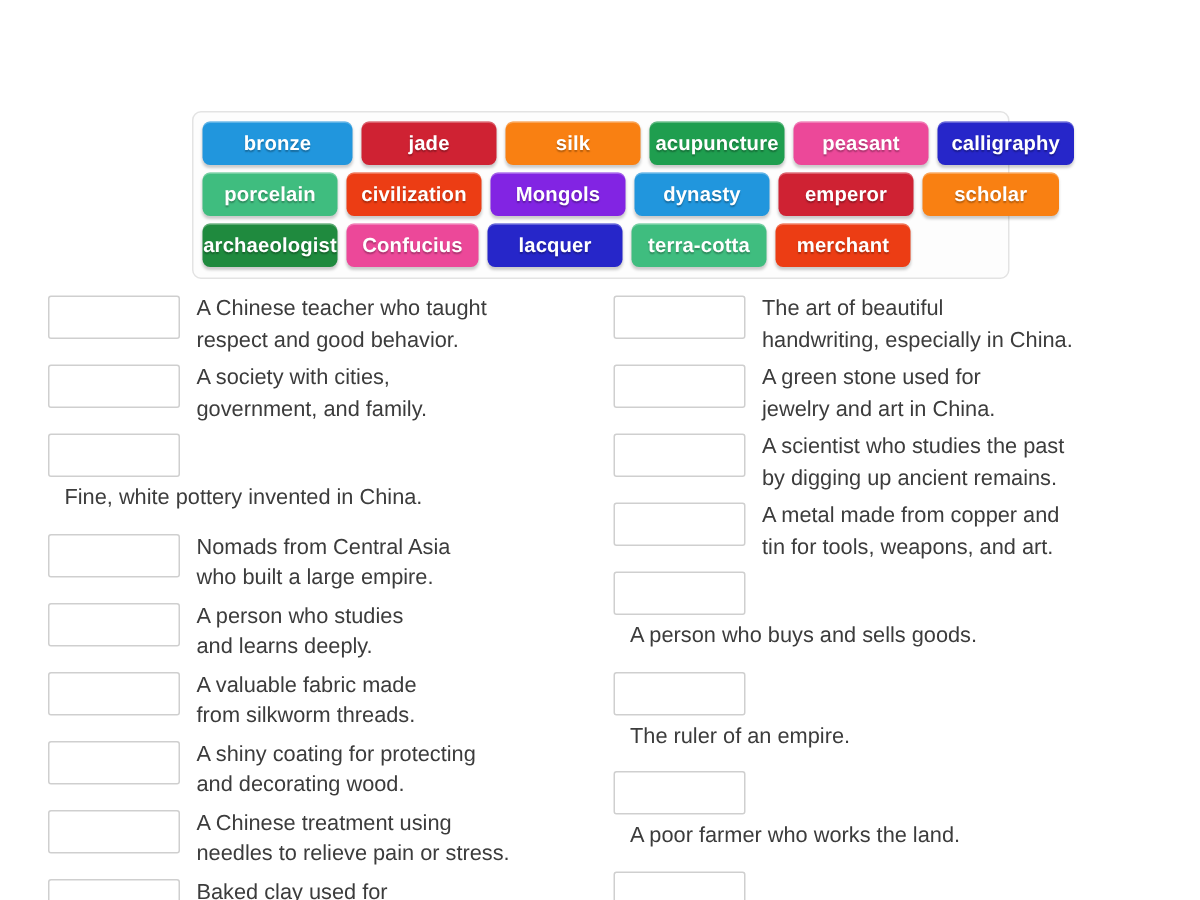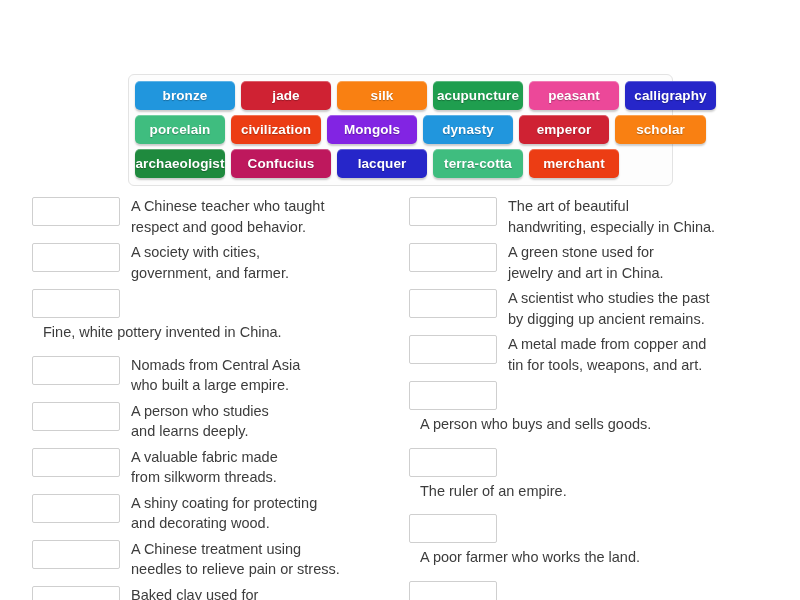--- a/index.html
+++ b/index.html
@@ -108,37 +108,37 @@
     <div class="tile-row">
       <div class="tile" style="background: rgb(63, 189, 127); width: 90px;">porcelain</div>
       <div class="tile" style="background: rgb(236, 61, 20); width: 90px;">civilization</div>
       <div class="tile" style="background: rgb(130, 36, 227); width: 90px;">Mongols</div>
       <div class="tile" style="background: rgb(33, 150, 221); width: 90px;">dynasty</div>
       <div class="tile" style="background: rgb(207, 34, 51); width: 90px;">emperor</div>
       <div class="tile" style="background: rgb(249, 128, 18); width: 91px;">scholar</div>
     </div>
     <div class="tile-row">
       <div class="tile" style="background: rgb(31, 138, 62); width: 90px;">archaeologist</div>
-      <div class="tile" style="background: #be185d; width: 100px;">Confucius</div>
+      <div class="tile" style="background: #ec4899; width: 88px;">Confucius</div>
       <div class="tile" style="background: rgb(38, 38, 201); width: 90px;">lacquer</div>
       <div class="tile" style="background: rgb(63, 189, 127); width: 90px;">terra-cotta</div>
       <div class="tile" style="background: rgb(236, 61, 20); width: 90px;">merchant</div>
     </div>
   </div>
 
 <div class="column" id="column-left">
     <div class="qrow">
       <div class="dropzone"></div>
       <div class="qtext">A Chinese teacher who taught
 respect and good behavior.</div>
     </div>
     <div class="qrow">
       <div class="dropzone"></div>
       <div class="qtext">A society with cities,
-government, and farmer.</div>
+government, and family.</div>
     </div>
     <div class="qrow single">
       <div class="dropzone"></div>
       <div class="qtext">Fine, white pottery invented in China.</div>
     </div>
     <div class="qrow">
       <div class="dropzone"></div>
       <div class="qtext">Nomads from Central Asia
 who built a large empire.</div>
     </div>

